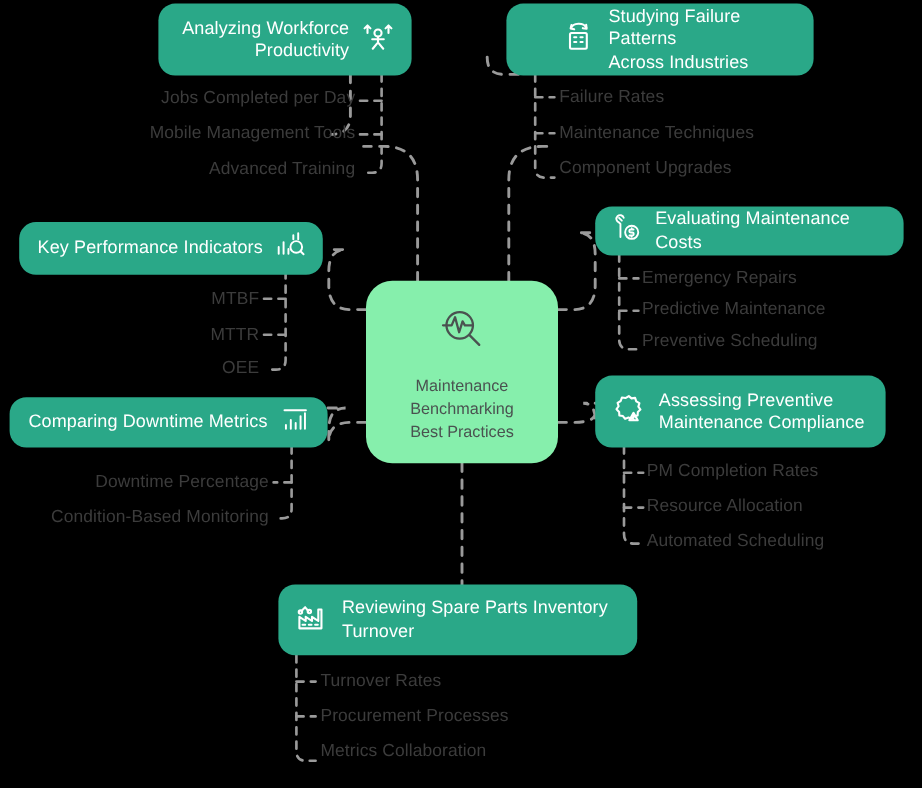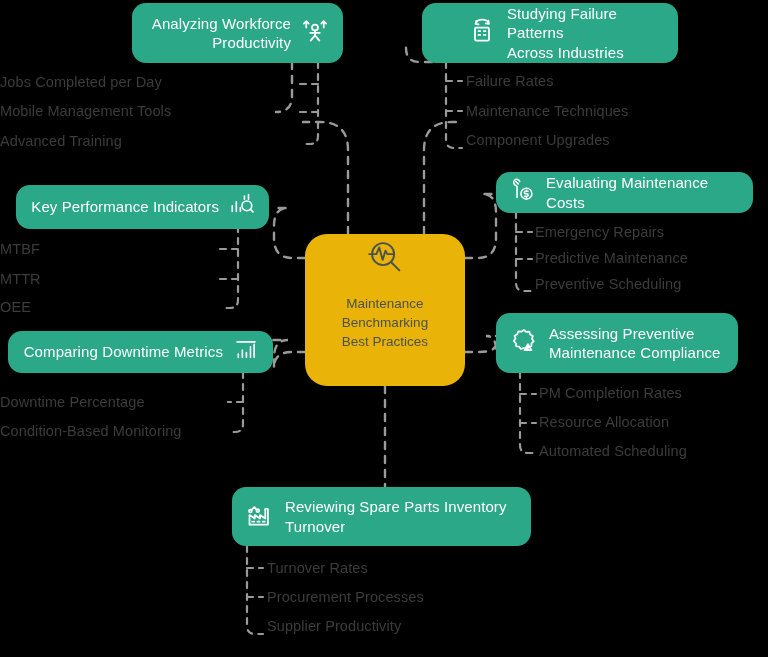--- a/index.html
+++ b/index.html
@@ -28,40 +28,40 @@
   }
   .node .nicon{flex:0 0 auto;display:block;}
   .node.icon-right .nicon{order:2;margin-left:10px;}
   .node.icon-right .nlabel{order:1;text-align:right;flex:1;}
   .node.icon-left .nicon{order:1;margin-right:11px;}
   .node.icon-left .nlabel{order:2;text-align:left;flex:1;}
 
   
   #center{
     position:absolute;left:305px;top:234px;width:160px;height:152px;
-    background:#eab308;border-radius:22px;
-    display:flex;flex-direction:column;align-items:center;
+    background:#86efac;border-radius:22px;
+    display:flex;flex-direction:column;align-items:center;justify-content:center;
     z-index:4;
   }
   #center .cicon{margin-bottom:10px;}
   #center .ctitle{
     font-size:13.5px;line-height:1.42;color:#4a5250;text-align:center;
     white-space:pre-line;
   }
 
   
   .leaf{
     position:absolute;
     font-size:14.5px;
     color:#3c3c3c;
     white-space:nowrap;
     z-index:2;
     letter-spacing:.1px;
   }
-  .leaf.r{}
+  .leaf.r{text-align:right;}
   .leaf.l{text-align:left;}
 </style>
 </head>
 <body>
 
 <div id="stage">
 
   <svg id="links" viewBox="0 0 768 657">
     <g fill="none" stroke="#9a9a9a" stroke-width="2.4" stroke-dasharray="7 7" stroke-linecap="round">
 
@@ -224,15 +224,15 @@
         <path d="M6 10.5 l3.5-3.5 M9.5 7 l3 3.5"></path>
         <circle cx="5" cy="11.5" r="1.6"></circle>
         <circle cx="13.5" cy="11" r="1.6"></circle>
       </svg>
     </span>
     <span class="nlabel">Reviewing Spare Parts Inventory
 Turnover</span>
   </div>
   <div class="leaf l" style="left:267px;top:560px;text-align:right;">Turnover Rates</div>
   <div class="leaf l" style="left:267px;top:589px;">Procurement Processes</div>
-  <div class="leaf l" style="left:267px;top:618px;">Supplier Productivity</div>
+  <div class="leaf l" style="left:267px;top:618px;">Metrics Collaboration</div>
 
 </div>
 
 </body></html>

